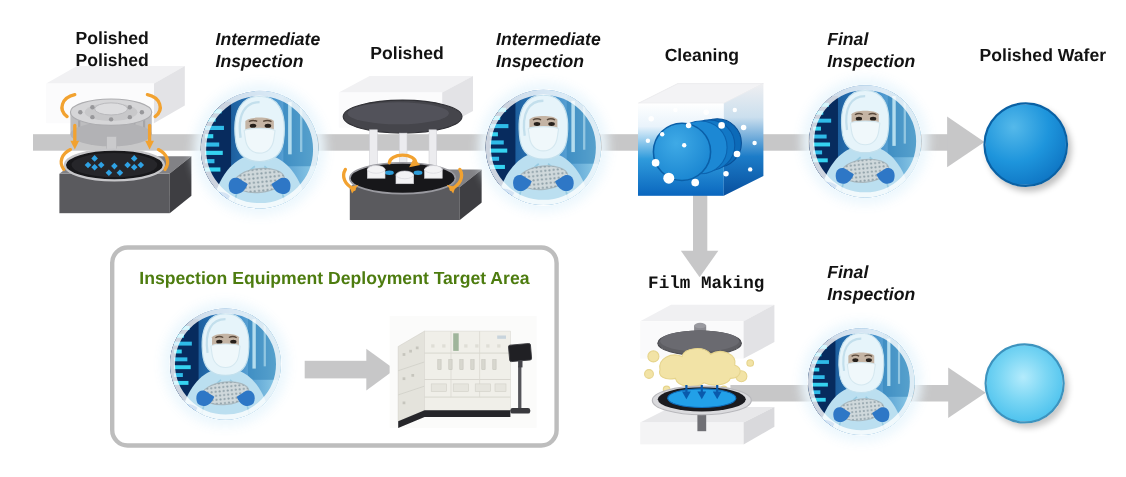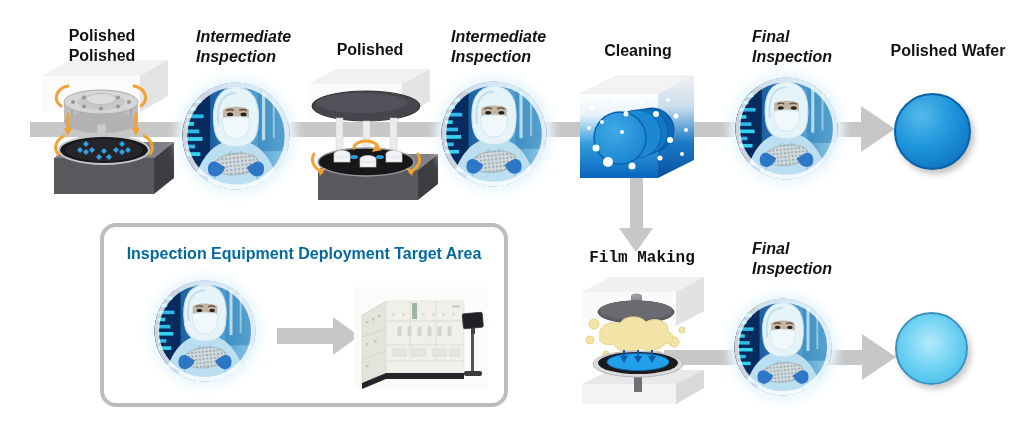--- a/index.html
+++ b/index.html
@@ -19,21 +19,21 @@
           box-shadow:0 0 10px 6px rgba(235,247,253,0.95);}
   .person svg{display:block;border-radius:50%;}
   .wafer{position:absolute;border-radius:50%;z-index:2;box-sizing:border-box;}
   .wafer.polished{background:radial-gradient(circle at 35% 28%, #55B9EA 0%, #1E95DC 45%, #0F76C4 80%, #0B68B0 100%);
                   border:2px solid #0A61A4;box-shadow:3px 4px 6px rgba(0,0,0,0.25);}
   .wafer.epitaxial{background:radial-gradient(circle at 48% 42%, #B4EBFC 0%, #7AD6F4 40%, #4FC3EE 75%, #3FB4E4 100%);
                    border:2px solid #3D93BE;box-shadow:3px 4px 6px rgba(0,0,0,0.22);}
   .legend-box{position:absolute;left:100px;top:223px;width:408px;height:184px;border:4px solid #BDBDBD;
               border-radius:16px;box-sizing:border-box;background:#FFFFFF;z-index:1;}
   .legend-title{position:absolute;left:100px;top:245px;width:408px;text-align:center;
-                font-weight:bold;font-size:16px;color:#0369a1;z-index:6;}
+                font-weight:bold;font-size:16px;color:#4d7c0f;z-index:6;}
   .hiddefs{position:absolute;width:0;height:0;overflow:hidden;}
 </style>
 </head>
 <body>
 
 <svg class="hiddefs" xmlns="http://www.w3.org/2000/svg" aria-hidden="true">
   <defs>
     <linearGradient id="g-pbg" x1="0" y1="0" x2="1" y2="0">
       <stop offset="0" stop-color="#0B3C77"></stop>
         <stop offset="0.5" stop-color="#2E7FC2"></stop>

